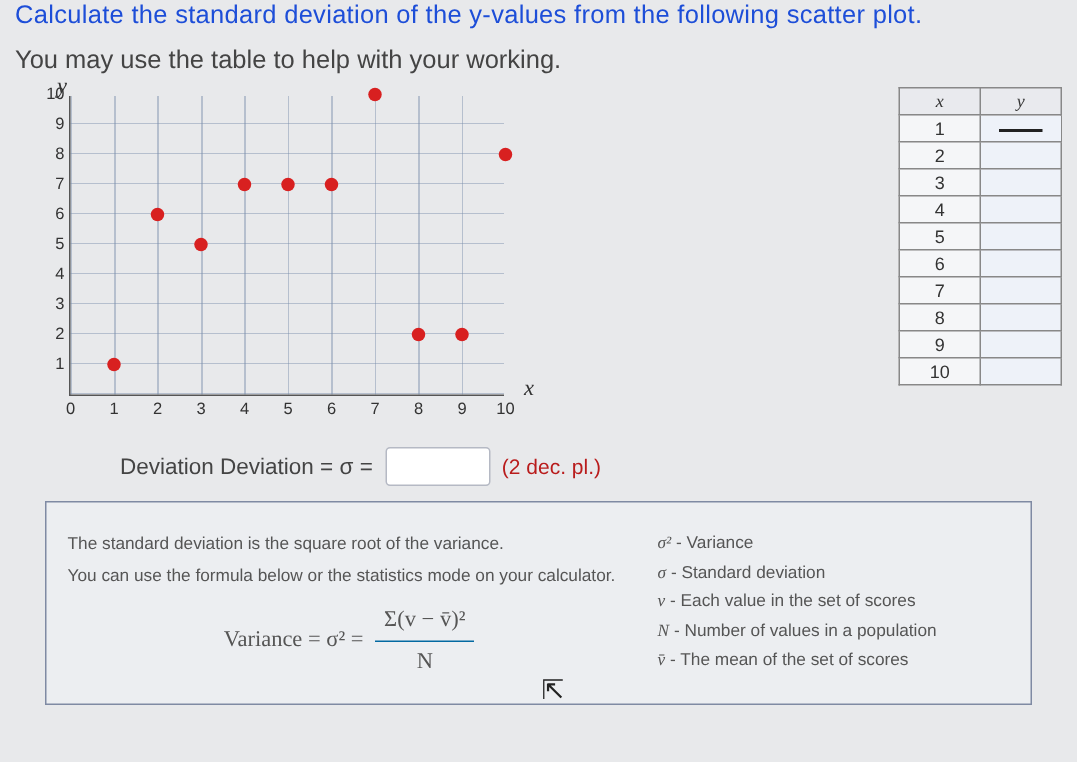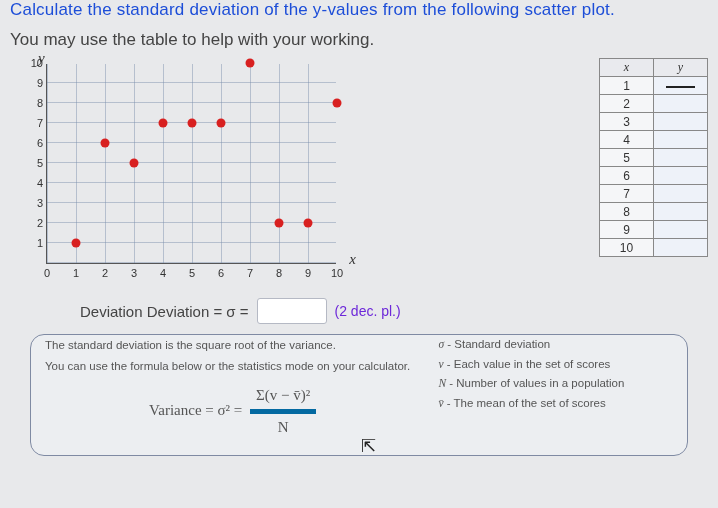--- a/index.html
+++ b/index.html
@@ -35,35 +35,35 @@
     border: 1px solid #888; width: 54px; height: 18px;
     font-size: 12px; text-align: center; background: #f5f6f8;
   }
   .xy-table th { background: #e9eaee; font-weight: normal; font-style: italic; font-family: 'Times New Roman', serif; }
   .xy-table td.ycol { background: #eef2f9; }
   .xy-table td.ycol.first { position: relative; }
   .xy-table td.ycol.first::after { content:""; position:absolute; left:12px; right:12px; top:50%; height:2px; background:#222; }
 
   .answer-row { margin: 12px 0 10px 70px; font-size: 15px; display:flex; align-items:center; gap:8px; color:#444;}
   .sigma-box { display:inline-block; width:70px; height:26px; border:1px solid #b5b9c4; background:#fff; border-radius:3px; vertical-align:middle;}
-  .hint { font-size:14px; color:#6d28d9; }
+  .hint { font-size:14px; color:#b91c1c; }
 
   .info-panel {
     margin: 8px 20px 0 20px;
-    border: 1.5px solid #7f8aa3; border-radius: 14px;
-    padding: 0 14px 14px 14px;
+    border: 1.5px solid #7f8aa3; border-radius: 0;
+    padding: 18px 14px 14px 14px;
     display: flex; gap: 18px;
     font-size: 11.5px; color: #555; background: #eceef1;
     position: relative;
   }
   .info-left { flex: 1.6; line-height: 1.8; }
   .info-right { flex: 1; line-height: 1.7; }
   .formula { text-align:center; margin-top:6px; font-family:'Times New Roman', serif; font-size:15px;}
   .frac { display:inline-block; vertical-align:middle; text-align:center; margin-left:4px;}
-  .frac .num { border-bottom:5px solid #0369a1; padding:0 6px; }
+  .frac .num { border-bottom:1px solid #0369a1; padding:0 6px; }
   .frac .den { padding:0 6px; }
   .legend-row { white-space: nowrap; }
   .legend-sym { font-family:'Times New Roman', serif; font-style: italic; }
   .cursor { position:absolute; left:330px; bottom:-2px; font-size:18px; color:#222; pointer-events:none;}
 </style>
 </head>
 <body>
 
 <div class="q-title">Calculate the standard deviation of the y-values from the following scatter plot.</div>
 <div class="q-sub">You may use the table to help with your working.</div>
@@ -173,19 +173,20 @@
     <div>You can use the formula below or the statistics mode on your calculator.</div>
     <div class="formula">
       <span>Variance = σ² =</span>
       <span class="frac">
         <div class="num">Σ(v − v̄)²</div>
         <div class="den">N</div>
       </span>
     </div>
   </div>
   <div class="info-right" id="legend">
+      <div class="legend-row"><span class="legend-sym">σ²</span> - Variance</div>
       <div class="legend-row"><span class="legend-sym">σ</span> - Standard deviation</div>
       <div class="legend-row"><span class="legend-sym">v</span> - Each value in the set of scores</div>
       <div class="legend-row"><span class="legend-sym">N</span> - Number of values in a population</div>
       <div class="legend-row"><span class="legend-sym">v̄</span> - The mean of the set of scores</div>
     </div>
   <div class="cursor">⇱</div>
 </div>
 
 </body></html>

